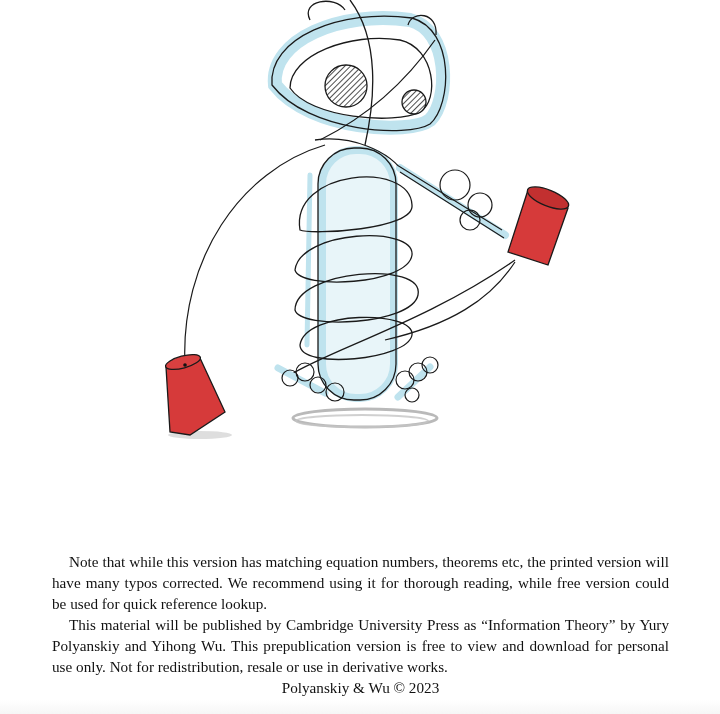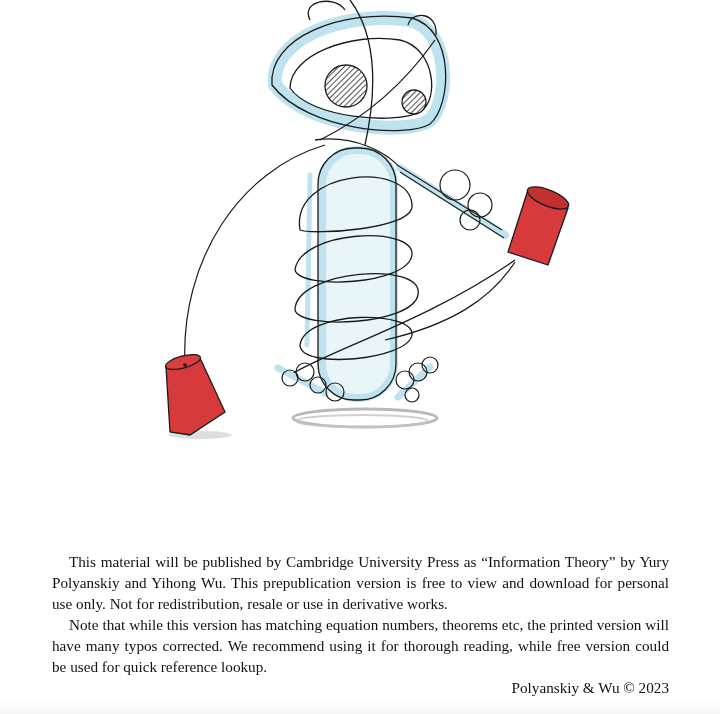--- a/index.html
+++ b/index.html
@@ -1,20 +1,20 @@
 <!DOCTYPE html>
 <html><head>
 <meta charset="utf-8">
 <style>
   html, body { margin: 0; padding: 0; background: #ffffff; }
   body { width: 720px; height: 714px; position: relative; overflow: hidden; font-family: "Liberation Serif", serif; color: #111; }
   .illustration { position: absolute; left: 150px; top: 0; width: 450px; height: 450px; }
   .text-block { position: absolute; left: 52px; top: 551px; width: 617px; font-size: 15.2px; line-height: 21px; text-align: justify; }
   .para { margin: 0; text-indent: 17px; }
-  .copyright { margin: 0; text-indent: 0; text-align: right; }
+  .copyright { margin: 0; text-indent: 0; text-align: center; }
   .bottom-fade { position: absolute; left: 0; right: 0; bottom: 0; height: 14px; background: linear-gradient(#ffffff, #f6f6f6); }
 </style>
 </head>
 <body>
 
 <div class="illustration">
   <svg width="450" height="450" viewBox="0 0 450 450" xmlns="http://www.w3.org/2000/svg">
     <defs>
       <pattern id="hatch" width="4" height="4" patternUnits="userSpaceOnUse" patternTransform="rotate(45)">
         <rect width="4" height="4" fill="#fff"></rect>
@@ -79,18 +79,18 @@
       <path d="M175,145 C90,170 30,260 35,365" fill="none" stroke="#1a1a1a" stroke-width="1.2"></path>
       <path d="M365,262 C340,300 300,325 235,340" fill="none" stroke="#1a1a1a" stroke-width="1.2"></path>
       <path d="M16,367 L50,358 L75,412 L40,435 L20,432 Z" fill="#d63a3a" stroke="#1a1a1a" stroke-width="1.3"></path>
       <ellipse cx="33" cy="362" rx="18" ry="6" transform="rotate(-15 33 362)" fill="#d84040" stroke="#1a1a1a" stroke-width="1.3"></ellipse>
       <circle cx="35" cy="365" r="1.8" fill="#111"></circle>
     </g>
   </svg>
 </div>
 
 <div class="text-block">
+  <p class="para">Note that while this version has matching equation numbers, theorems etc, the printed version will have many typos corrected. We recommend using it for thorough reading, while free version could be used for quick reference lookup.</p>
   <p class="para">This material will be published by Cambridge University Press as “Information Theory” by Yury Polyanskiy and Yihong Wu. This prepublication version is free to view and download for personal use only. Not for redistribution, resale or use in derivative works.</p>
-  <p class="para">Note that while this version has matching equation numbers, theorems etc, the printed version will have many typos corrected. We recommend using it for thorough reading, while free version could be used for quick reference lookup.</p>
   <p class="copyright">Polyanskiy &amp; Wu © 2023</p>
 </div>
 
 <div class="bottom-fade"></div>
 
 </body></html>

